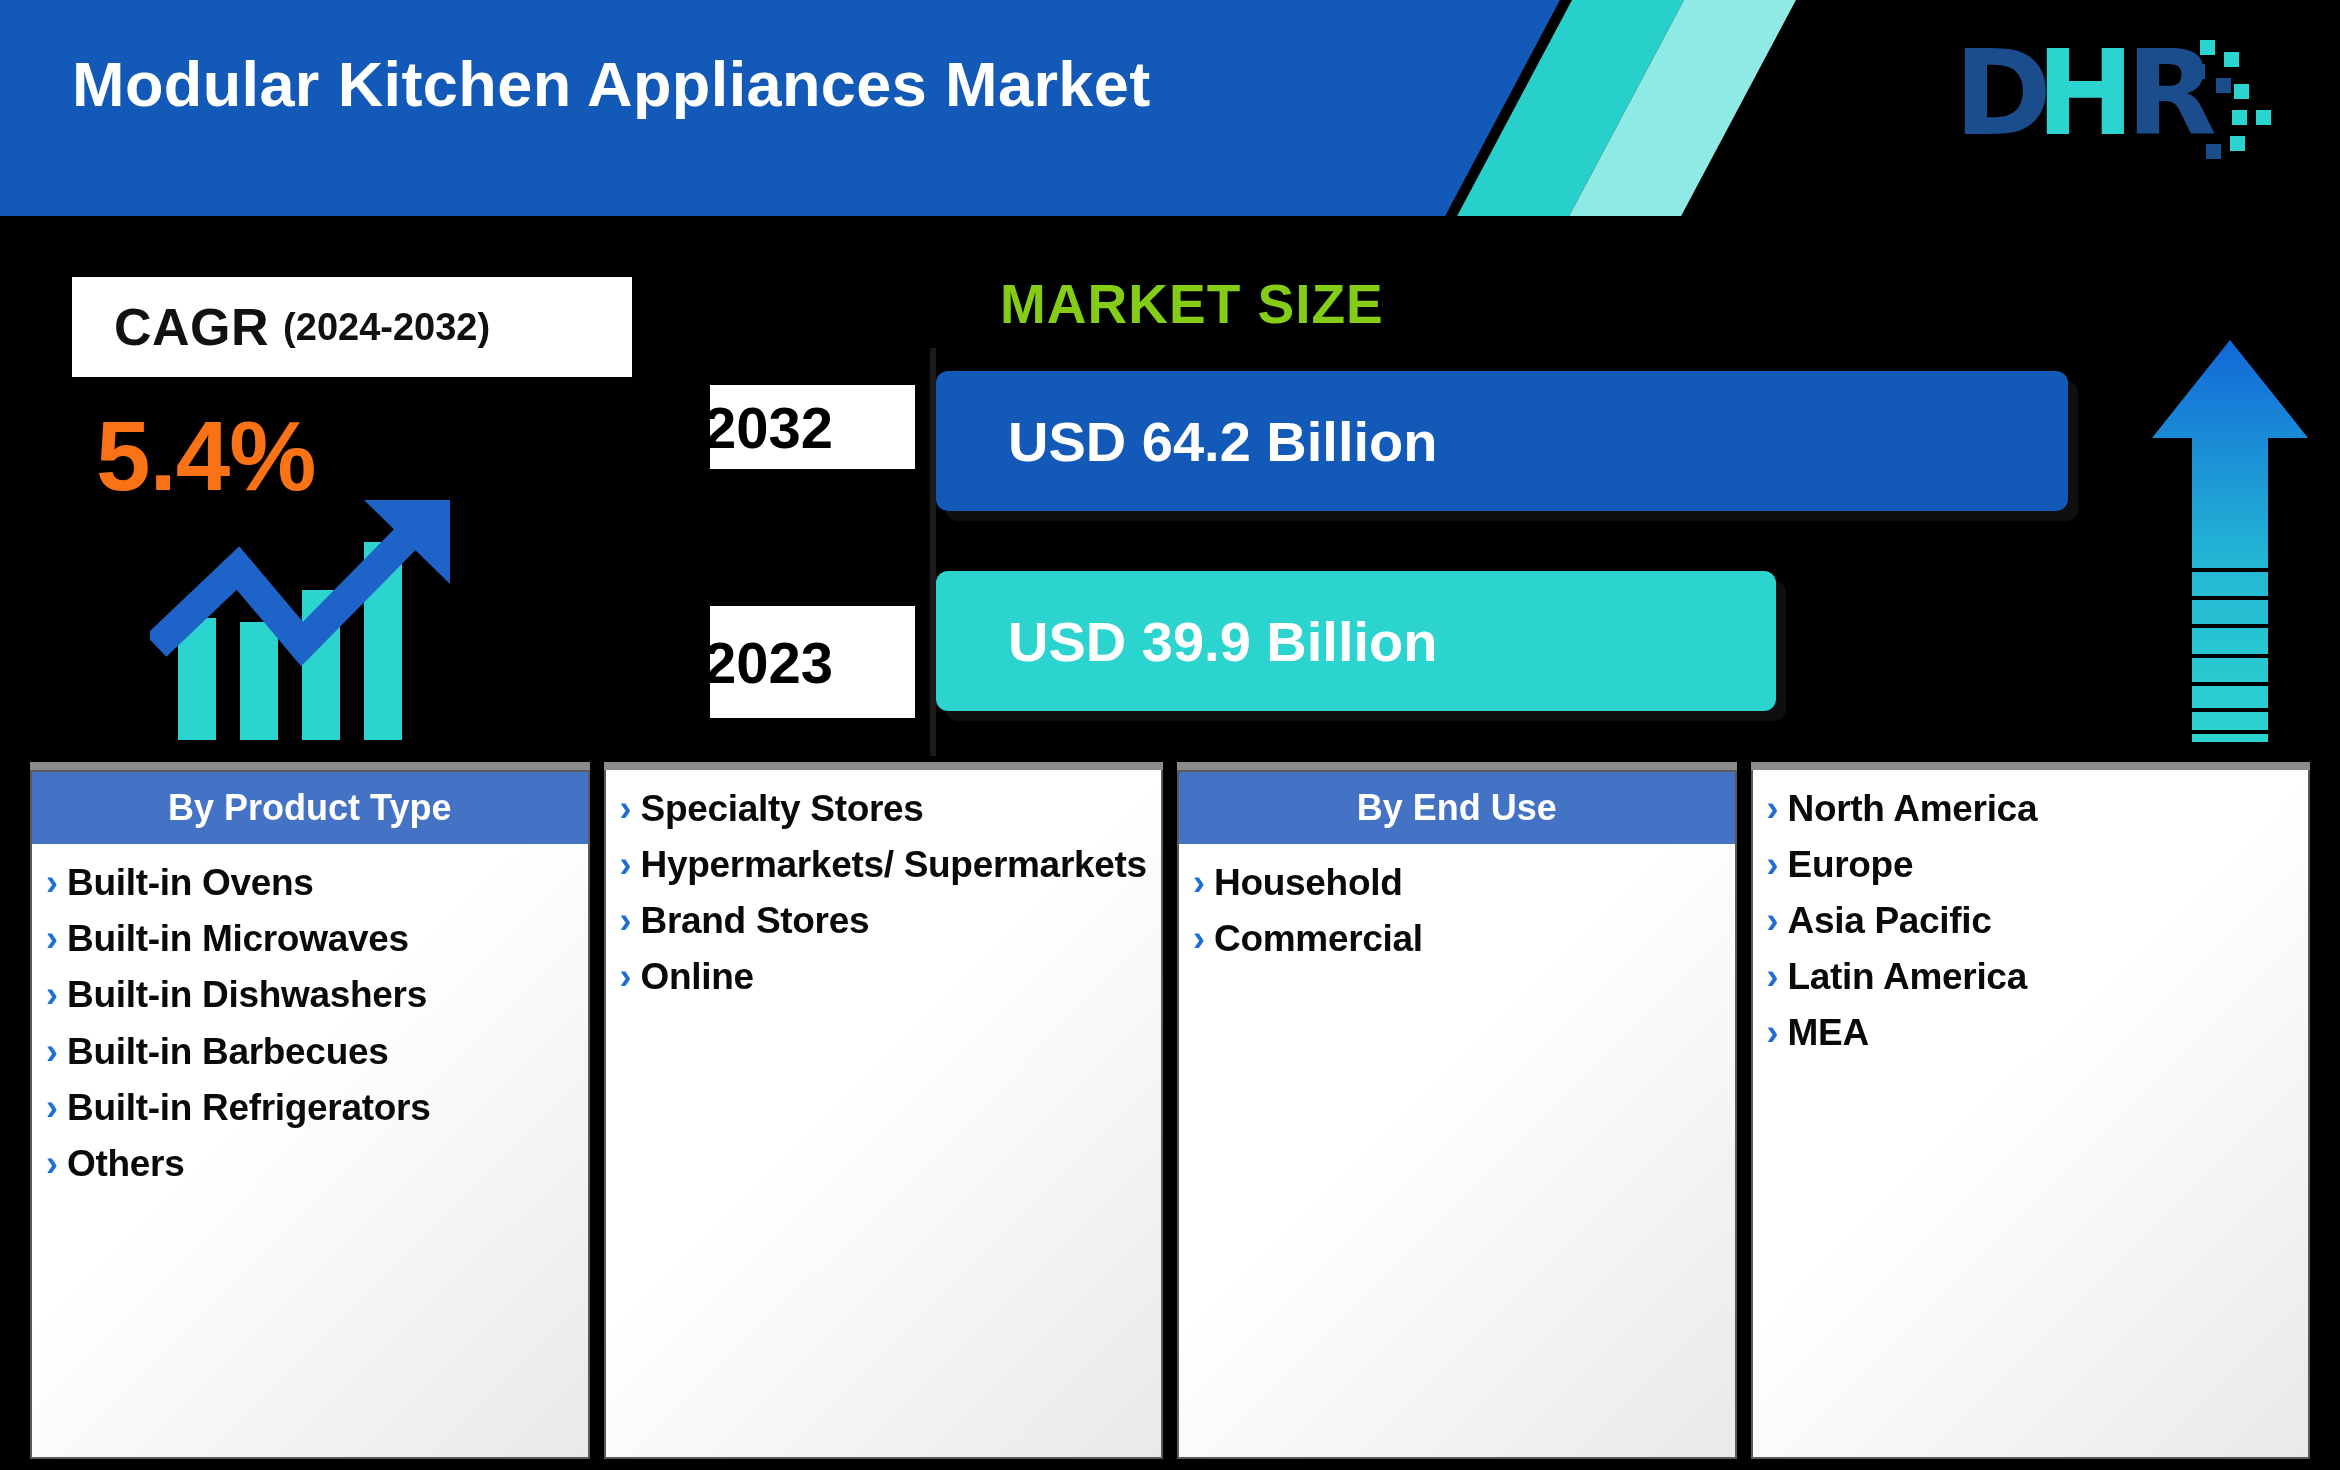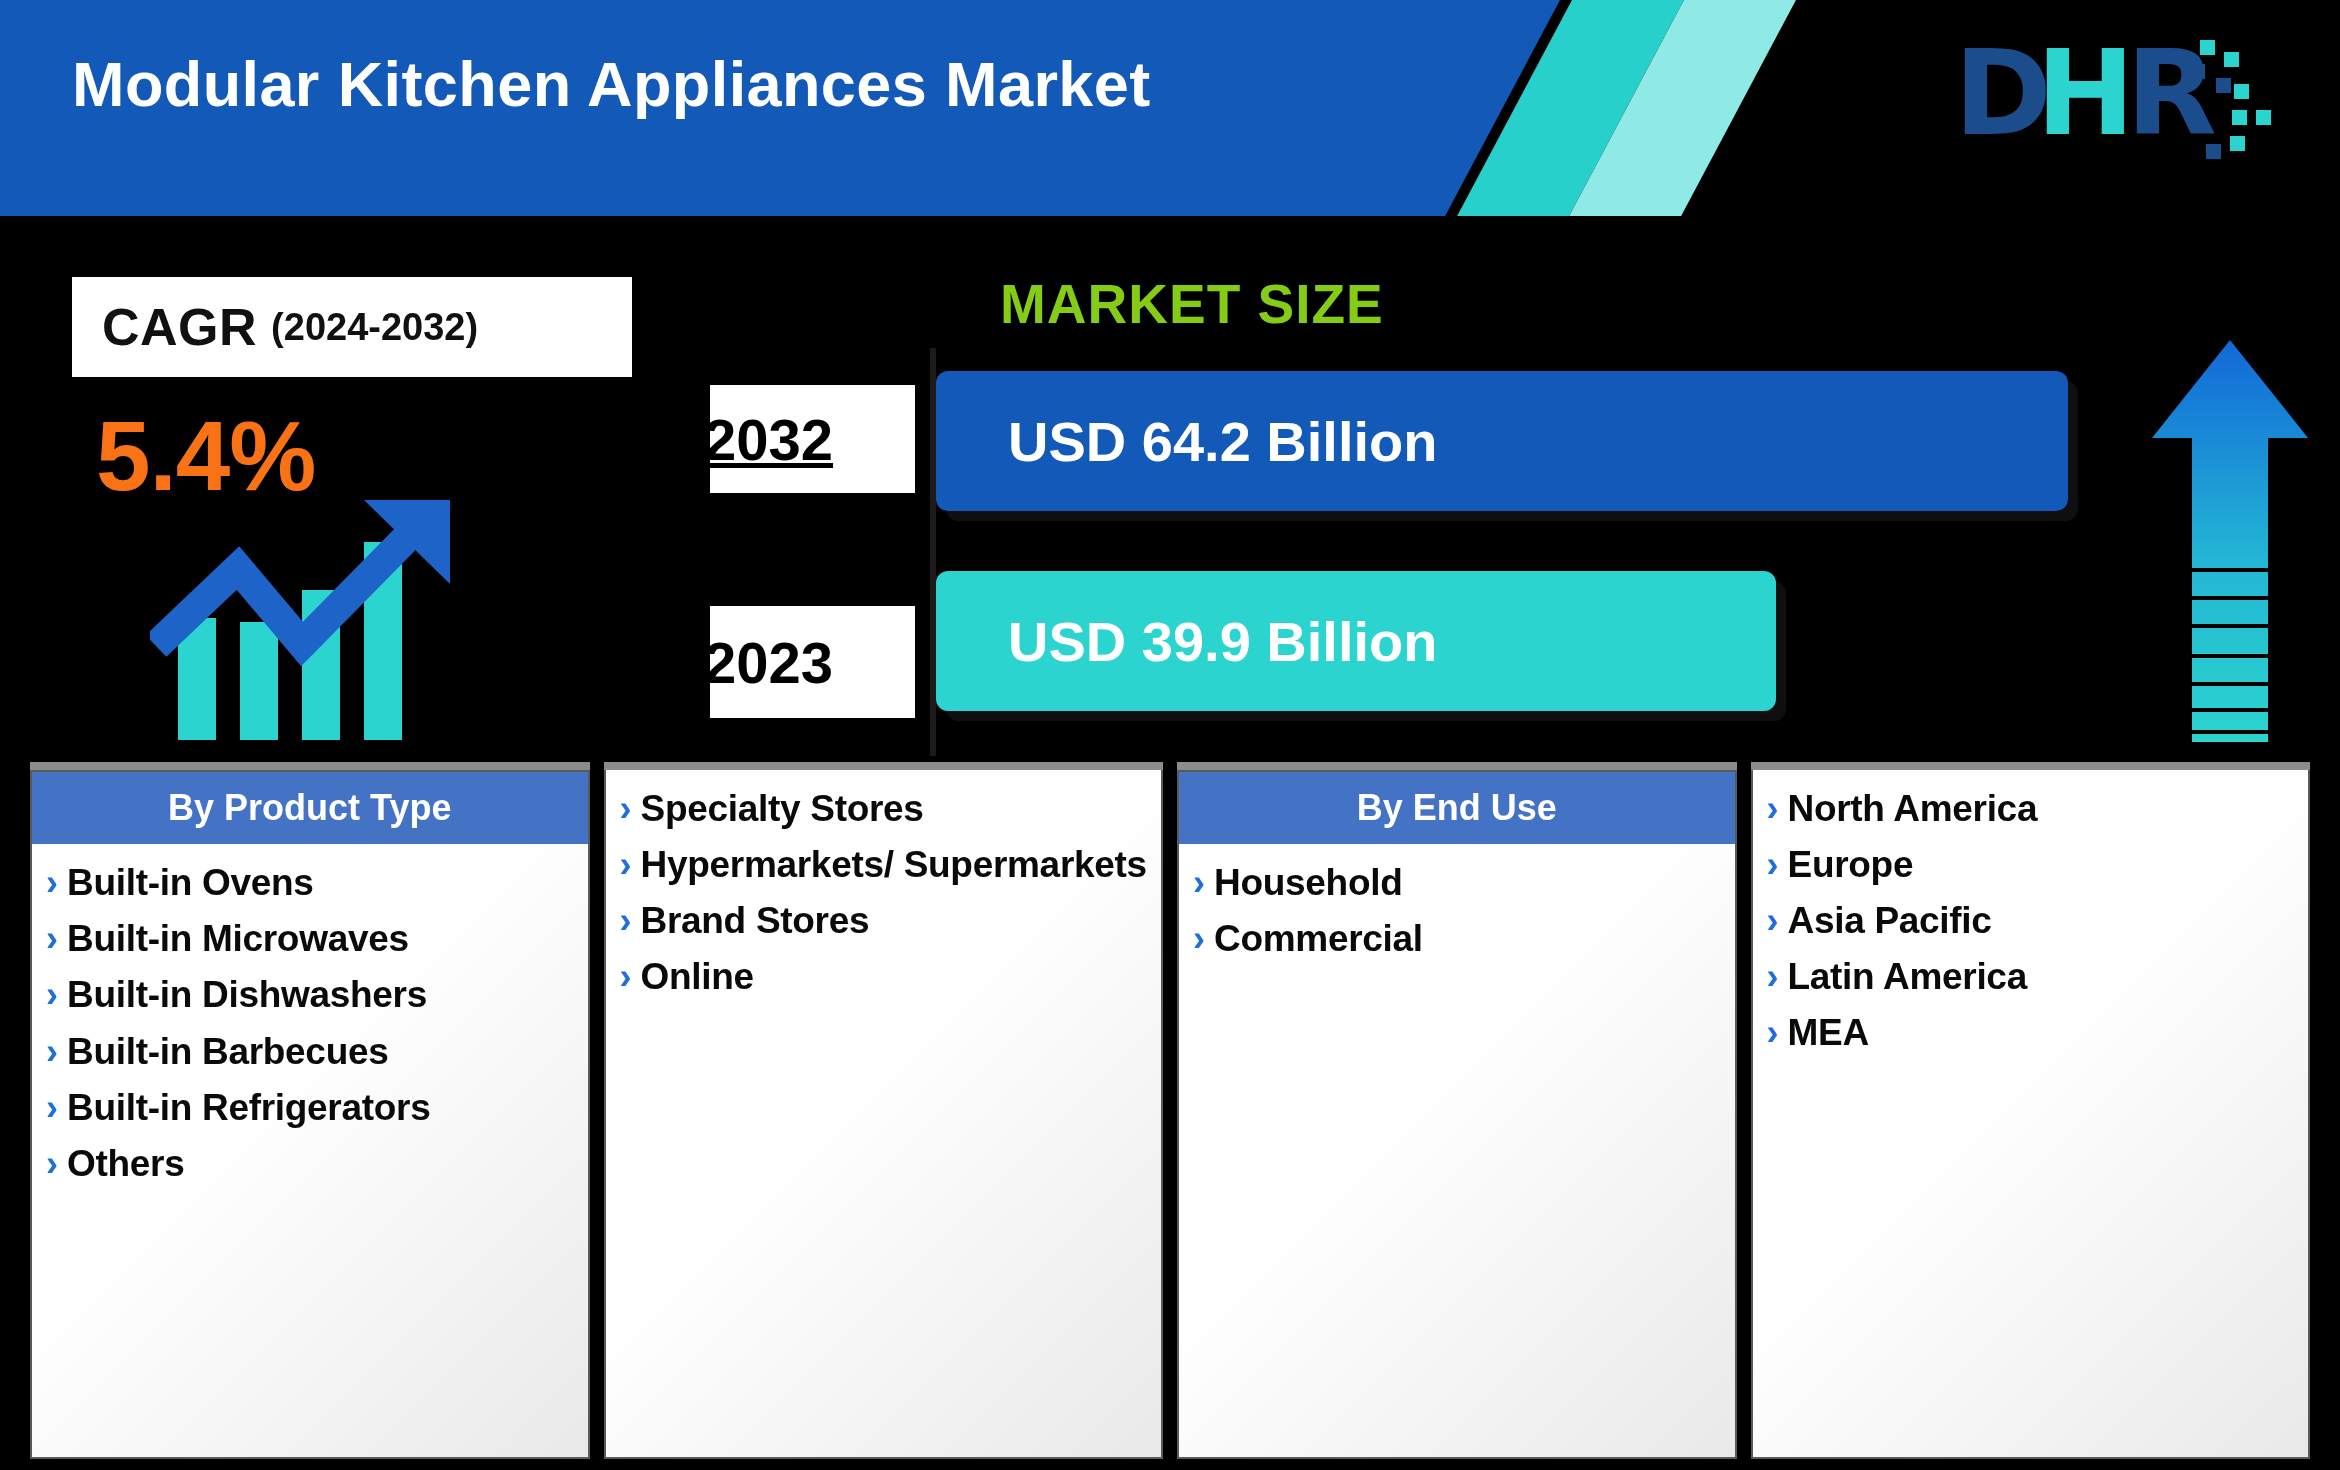--- a/index.html
+++ b/index.html
@@ -46,21 +46,21 @@
   .logo-dot{position:absolute;width:15px;height:15px;}
   .logo-dot.c{background:#2BD4CE;}
   .logo-dot.b{background:#1B4C8C;}
 
   
   #cagr-box{
     position:absolute;left:72px;top:277px;width:560px;height:100px;
     background:#FFFFFF;display:flex;align-items:center;
   }
   #cagr-label{
-    margin-left:30px;color:#111;font-size:52px;font-weight:bold;letter-spacing:0.5px;
+    margin-left:42px;color:#111;font-size:52px;font-weight:bold;letter-spacing:0.5px;
   }
   #cagr-years{
     margin-left:14px;color:#111;font-size:38px;font-weight:bold;
   }
   #cagr-value{
     position:absolute;left:96px;top:400px;
     color:#f97316;font-size:98px;font-weight:bold;letter-spacing:-1px;
   }
   #cagr-graphic{position:absolute;left:150px;top:530px;width:360px;height:210px;}
   .cagr-bar{position:absolute;bottom:0;width:38px;background:#2BD4CE;}
@@ -73,21 +73,21 @@
   #axis-line{
     position:absolute;left:930px;top:348px;width:6px;height:408px;background:#1B1B1B;
   }
   .year-chip{
     position:absolute;background:#FFFFFF;display:flex;align-items:center;
     justify-content:flex-start;
   }
   .year-chip span{
     color:#000;font-size:58px;font-weight:bold;margin-left:-6px;
   }
-  #year-2032-chip{left:710px;top:385px;width:205px;height:108px;text-decoration:underline;}
+  #year-2032-chip{left:710px;top:385px;width:205px;height:84px;}
   #year-2023-chip{left:710px;top:606px;width:205px;height:112px;}
 
   .size-bar{
     position:absolute;border-radius:12px;display:flex;align-items:center;
     box-shadow:10px 10px 0 rgba(255,255,255,0.06);
   }
   #bar-2032{
     left:936px;top:371px;width:1132px;height:140px;background:#1259B8;
   }
   #bar-2023{

